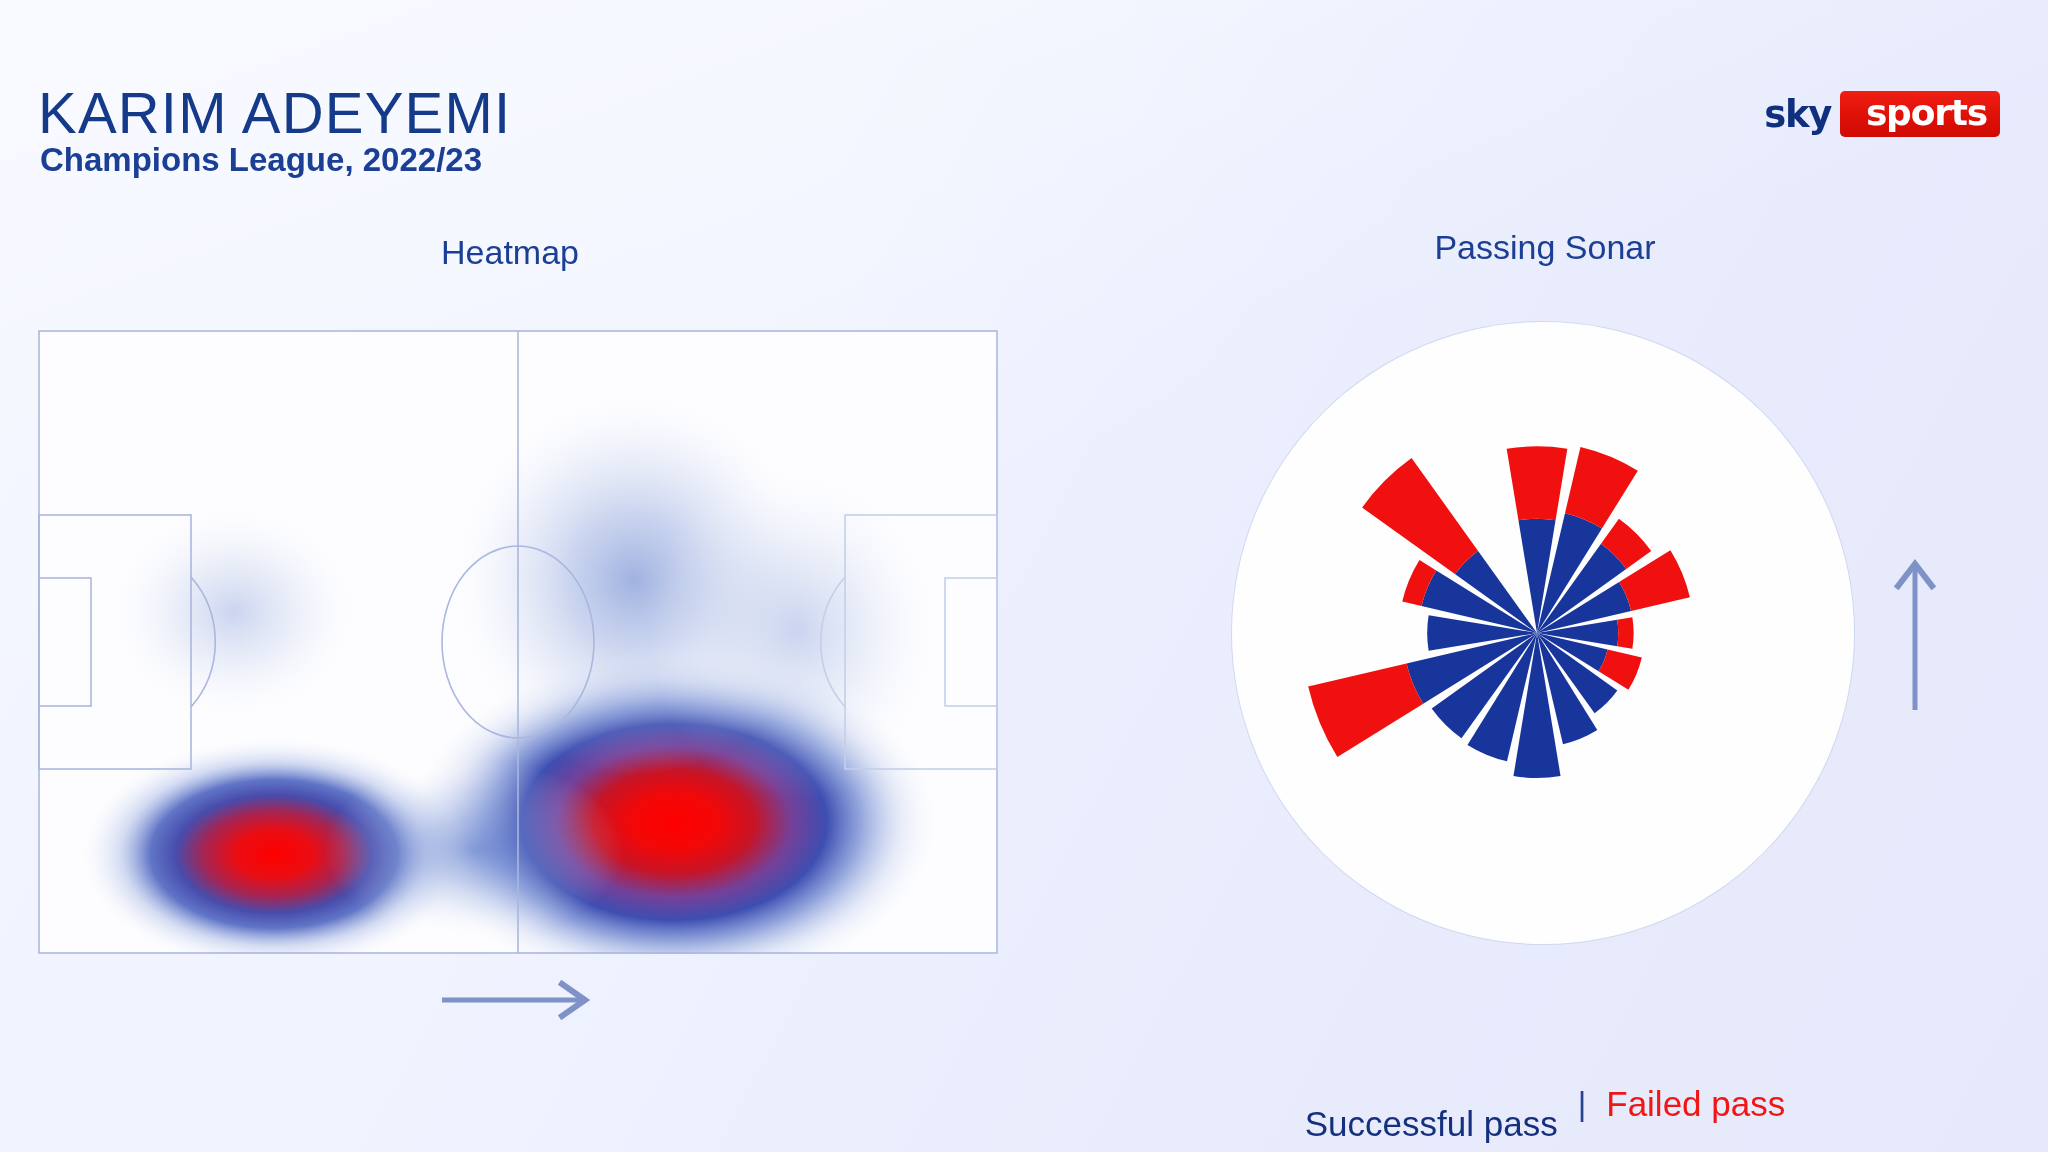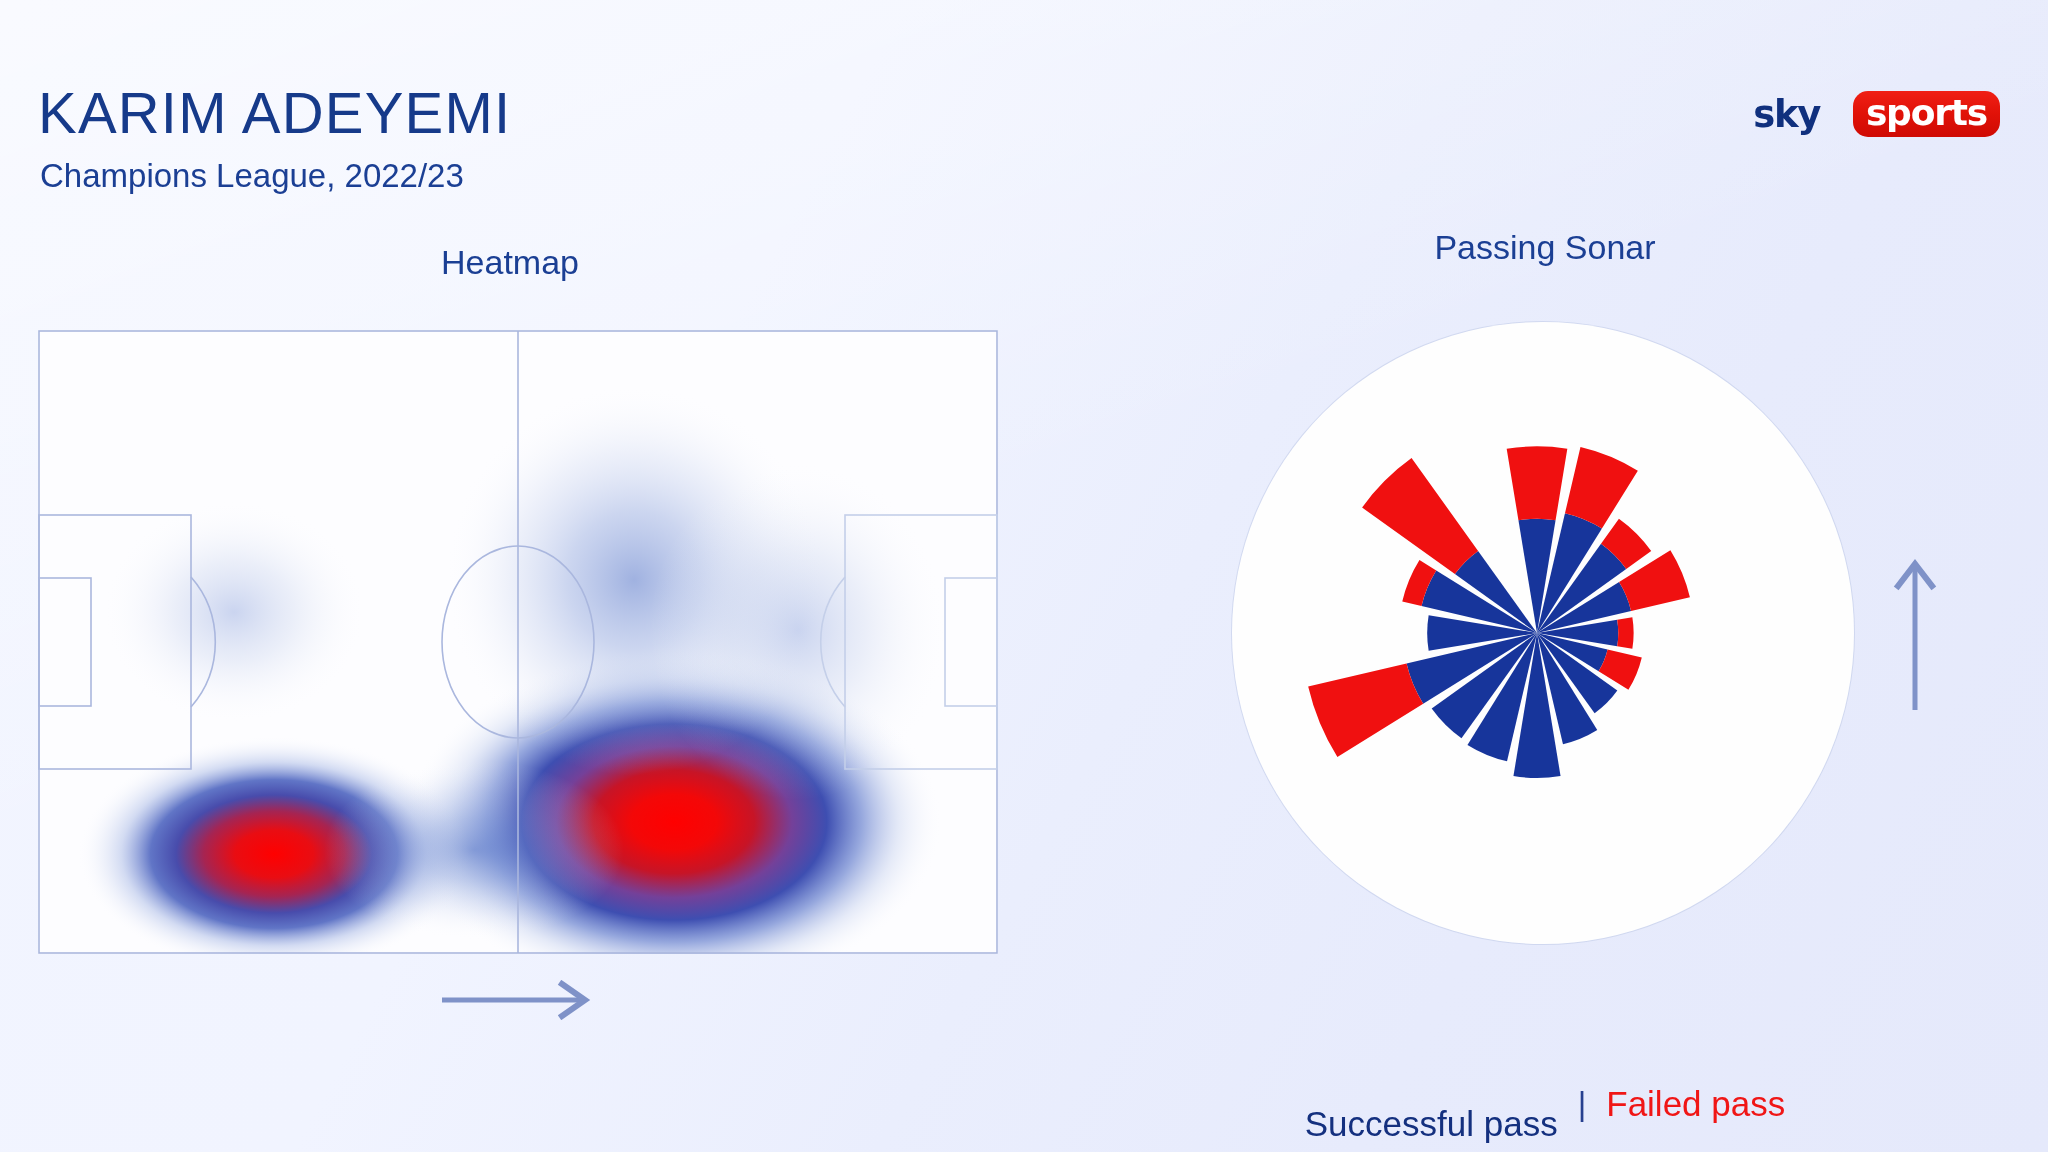--- a/index.html
+++ b/index.html
@@ -22,51 +22,51 @@
     background:linear-gradient(160deg, rgba(255,255,255,.55) 0%, rgba(255,255,255,0) 46%);
   }
 
   
   #page-title {
     position:absolute; left:38px; top:43px;
     font-size:58px; font-weight:400; letter-spacing:1.2px;
     color:#163A8A; white-space:nowrap;margin-top:36px;
   }
   #page-subtitle {
-    position:absolute; left:40px; top:157px;
-    font-size:33px; font-weight:400; color:#1B3F94; white-space:nowrap;
+    position:absolute; left:40px; top:141px;
+    font-size:33px; font-weight:700; color:#1B3F94; white-space:nowrap;
   }
 
   
   #brand-logo {
     position:absolute; right:48px; top:90px;
     display:flex; align-items:center; height:48px;
   }
   #brand-sky {
     font-size:37px; font-weight:700; color:#10307E;
     letter-spacing:-1.4px; padding-right:9px; line-height:1;
     font-family:"DejaVu Sans", sans-serif;
     margin-left:32px;
   }
   #brand-sports-box {
     background:linear-gradient(180deg,#f01f15 0%,#e11208 48%,#cf0a04 100%);
-    border-radius:15px; padding:3px 13px 5px 13px;margin-left:24px;
+    border-radius:5px; padding:3px 13px 5px 26px;
   }
   #brand-sports {
     font-size:36px; font-weight:700; color:#fff;
     letter-spacing:-1.2px; line-height:1.05; display:block;
     font-family:"DejaVu Sans", sans-serif;
   }
 
   
   .panel-heading {
     position:absolute; font-size:34px; font-weight:400;
     color:#1B3F94; white-space:nowrap; text-align:center;
   }
-  #heatmap-heading { left:0; top:243px; width:1020px; }
+  #heatmap-heading { left:0; top:233px; width:1020px; }
   #sonar-heading   { left:1085px; top:228px; width:920px; }
 
   
   #heatmap-panel {
     position:absolute; left:38px; top:330px;
     width:960px; height:624px;
   }
   #pitch-svg { position:absolute; inset:0; width:100%; height:100%; }
   .pitch-line { fill:none; stroke:#aab7de; stroke-width:1.6; }
   .pitch-line-faint { fill:none; stroke:#c4cfe9; stroke-width:1.6; }

